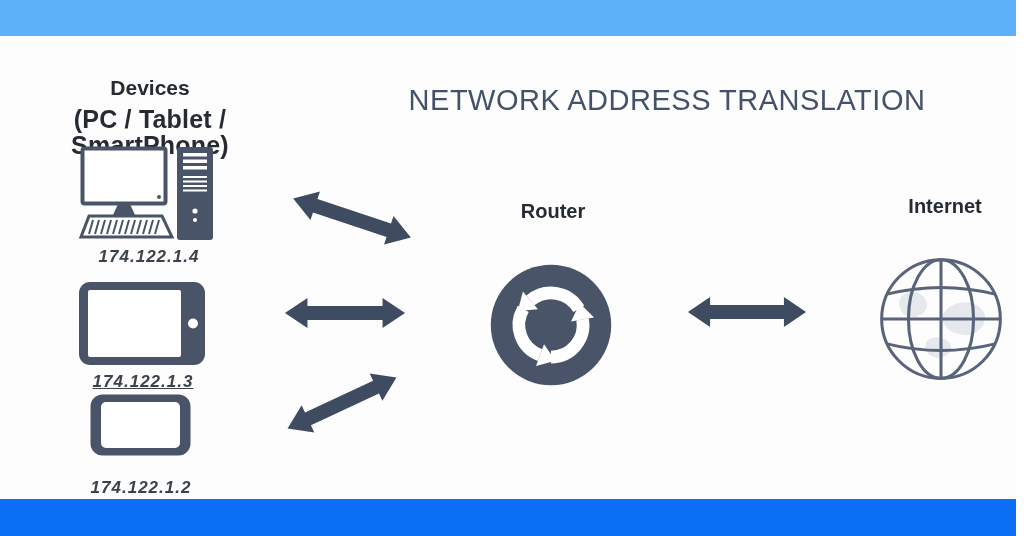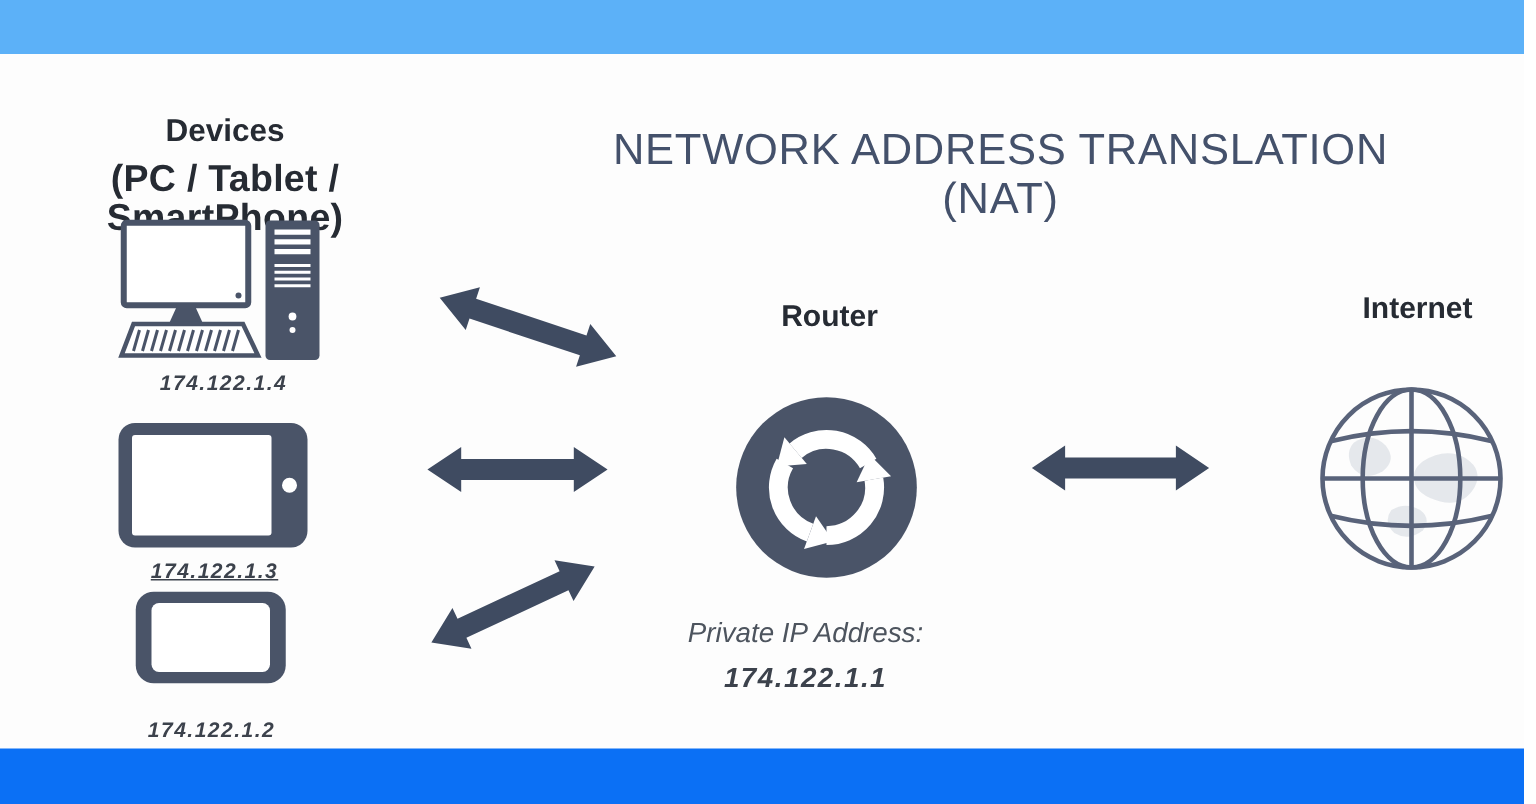--- a/index.html
+++ b/index.html
@@ -9,21 +9,21 @@
     font-family:"Liberation Sans",sans-serif;
   }
   .abs{position:absolute;}
   .bar{left:0;width:1024px;}
   #top-bar{top:0;height:36px;background:var(--top-bar,#5cb1f8);}
   #bottom-bar{top:499px;height:37px;background:var(--bottom-bar,#0b70f5);}
 
   .center-text{text-align:center;}
   .devices-h1{font-size:21px;font-weight:bold;color:var(--heading-text,#262b33);line-height:24px;}
   .devices-h2{font-size:25px;font-weight:bold;color:var(--heading-text,#262b33);line-height:26px;margin-top:6px;letter-spacing:.2px;}
-  .ip-caption{font-size:14px;font-style:italic;font-weight:bold;color:var(--caption-text,#3c424c);letter-spacing:1px;}
+  .ip-caption{font-size:17px;font-style:italic;font-weight:bold;color:var(--caption-text,#3c424c);letter-spacing:1px;}
   .main-title{font-size:29px;font-weight:normal;color:var(--title-text,#44516b);line-height:33px;letter-spacing:.5px;}
   .node-label{font-size:20px;font-weight:bold;color:var(--heading-text,#262b33);}
   .inet-label{font-size:20px;font-weight:bold;color:var(--heading-text,#262b33);}
   .ip-block{font-style:italic;color:var(--ip-label-text,#4d545e);}
   .ip-block .lbl{font-size:18.5px;line-height:24px;}
   .ip-block .val{font-size:18.5px;font-weight:bold;margin-top:7px;letter-spacing:1px;color:var(--caption-text,#3c424c);}
 
   svg{display:block;overflow:visible;}
   .slate-fill{fill:var(--icon-slate,#4a5468);}
   .slate-stroke{stroke:var(--icon-slate,#4a5468);}
@@ -85,44 +85,39 @@
   <svg class="abs" style="left:281px;top:383px;transform:rotate(-25deg);" width="122" height="40" viewBox="0 0 130 40" preserveAspectRatio="none">
     <polygon class="arrow-poly" points="1,20 25,5 25,13 105,13 105,5 129,20 105,35 105,27 25,27 25,35"></polygon>
   </svg>
 
   <svg class="abs" style="left:687px;top:292px;" width="120" height="40" viewBox="0 0 130 40" preserveAspectRatio="none">
     <polygon class="arrow-poly" points="1,20 25,5 25,13 105,13 105,5 129,20 105,35 105,27 25,27 25,35"></polygon>
   </svg>
 
   <div class="abs center-text" style="left:397px;top:84px;width:540px;">
     <div class="main-title">NETWORK ADDRESS TRANSLATION</div>
-    <div class="main-title">(NAT)</div>
   </div>
 
   <div class="abs center-text node-label" style="left:453px;top:200px;width:200px;">Router</div>
   <svg class="abs" style="left:483px;top:257px;" width="136" height="136" viewBox="0 0 140 140">
     <circle cx="70" cy="70" r="62" class="slate-fill"></circle>
     <g>
       <path d="M 98.6 53.5 A 33 33 0 0 0 48.8 44.7" stroke="#fff" stroke-width="13" fill="none"></path>
       <polygon points="41.1,35.5 56.5,53.9 35.8,55.6" fill="#fff"></polygon>
     </g>
     <g transform="rotate(120 70 70)">
       <path d="M 98.6 53.5 A 33 33 0 0 0 48.8 44.7" stroke="#fff" stroke-width="13" fill="none"></path>
       <polygon points="41.1,35.5 56.5,53.9 35.8,55.6" fill="#fff"></polygon>
     </g>
     <g transform="rotate(240 70 70)">
       <path d="M 98.6 53.5 A 33 33 0 0 0 48.8 44.7" stroke="#fff" stroke-width="13" fill="none"></path>
       <polygon points="41.1,35.5 56.5,53.9 35.8,55.6" fill="#fff"></polygon>
     </g>
   </svg>
 
-  <div class="abs center-text ip-block" style="left:427px;top:410px;width:220px;">
-    <div class="lbl">Private IP Address:</div>
-    <div class="val">174.122.1.1</div>
-  </div>
   <div class="abs center-text ip-block" style="left:646px;top:410px;width:220px;">
   </div>
 
   <div class="abs center-text inet-label" style="left:845px;top:195px;width:200px;">Internet</div>
   <svg class="abs" style="left:874px;top:252px;" width="134" height="134" viewBox="0 0 140 140">
     <path class="land" d="M30 45 q12 -8 22 2 q8 10 -2 18 q-14 8 -22 -4 q-4 -10 2 -16 Z"></path>
     <path class="land" d="M78 58 q16 -10 30 -2 q12 8 6 20 q-8 14 -24 10 q-16 -4 -18 -14 q-2 -8 6 -14 Z"></path>
     <path class="land" d="M56 92 q10 -6 20 0 q8 6 2 14 q-10 8 -20 2 q-8 -8 -2 -16 Z"></path>
     <circle class="globe-line" cx="70" cy="70" r="62"></circle>
     <ellipse class="globe-line" cx="70" cy="70" rx="34" ry="62"></ellipse>

